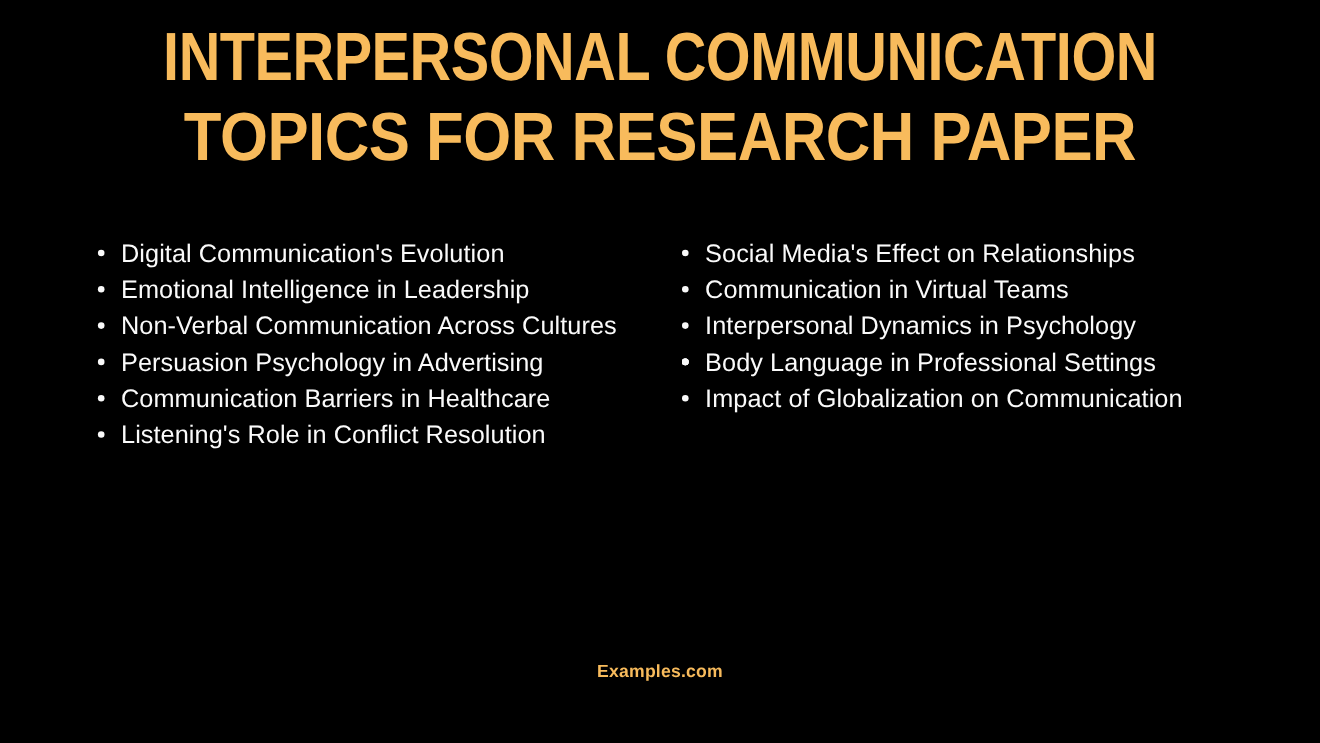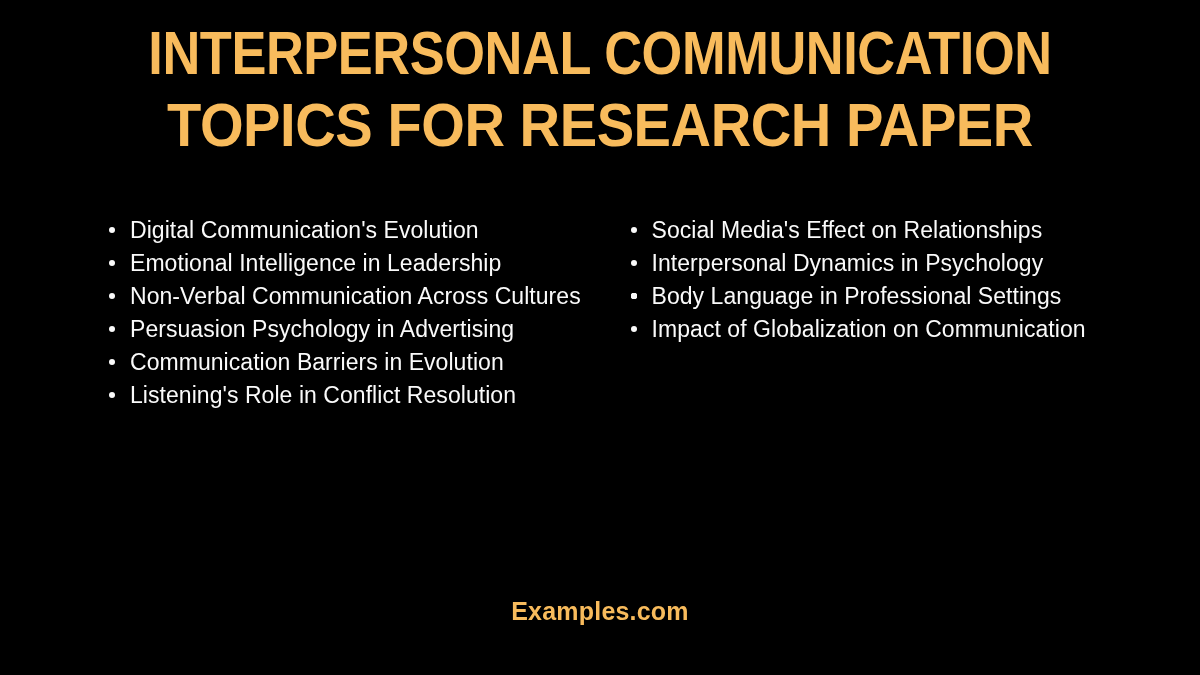--- a/index.html
+++ b/index.html
@@ -51,21 +51,21 @@
     position: absolute;
     top: 214px;
     left: 0;
     width: 1200px;
     display: flex;
     align-items: flex-start;
   }
   .col {
     box-sizing: border-box;
   }
-  .col-left  { width: 600px; padding-left: 78px; padding-right: 10px; margin-left: 20px; }
+  .col-left  { width: 600px; padding-left: 78px; padding-right: 10px; }
   .col-right { width: 600px; padding-left: 9px;  padding-right: 19px; }
 
   ul.topic-list {
     margin: 0;
     padding: 0;
     list-style: none;
   }
   ul.topic-list > li {
     position: relative;
     color: #fafafa;
@@ -92,21 +92,21 @@
     position: absolute;
     top: 596px;
     left: 0;
     width: 1200px;
     text-align: center;
   }
   .brand {
     color: #f8bb5c;
     font-family: "Liberation Sans", sans-serif;
     font-weight: 700;
-    font-size: 25px;
+    font-size: 16px;
     line-height: 30px;
     letter-spacing: 0.2px;
   }
 </style>
 </head>
 <body>
 
 <div class="poster">
 
   <div class="title-block">
@@ -115,28 +115,29 @@
   </div>
 
   <div class="columns">
 
     <div class="col col-left">
       <ul class="topic-list" id="list-left">
           <li><span class="bullet"></span><span>Digital Communication's Evolution</span></li>
           <li><span class="bullet"></span><span>Emotional Intelligence in Leadership</span></li>
           <li><span class="bullet"></span><span>Non-Verbal Communication Across Cultures</span></li>
           <li><span class="bullet"></span><span>Persuasion Psychology in Advertising</span></li>
-          <li><span class="bullet"></span><span>Communication Barriers in Evolution</span></li>
+          <li><span class="bullet"></span><span>Communication Barriers in Healthcare</span></li>
           <li><span class="bullet"></span><span>Listening's Role in Conflict Resolution</span></li>
         </ul>
     </div>
 
     <div class="col col-right">
       <ul class="topic-list" id="list-right">
           <li><span class="bullet"></span><span>Social Media's Effect on Relationships</span></li>
+          <li><span class="bullet"></span><span>Communication in Virtual Teams</span></li>
           <li><span class="bullet"></span><span>Interpersonal Dynamics in Psychology</span></li>
           <li><span class="bullet"></span></li>
           <li><span class="bullet"></span></li>
           <li><span class="bullet"></span></li>
           <li><span class="bullet"></span><span>Body Language in Professional Settings</span></li>
           <li><span class="bullet"></span><span>Impact of Globalization on Communication</span></li>
         </ul>
     </div>
 
   </div>

